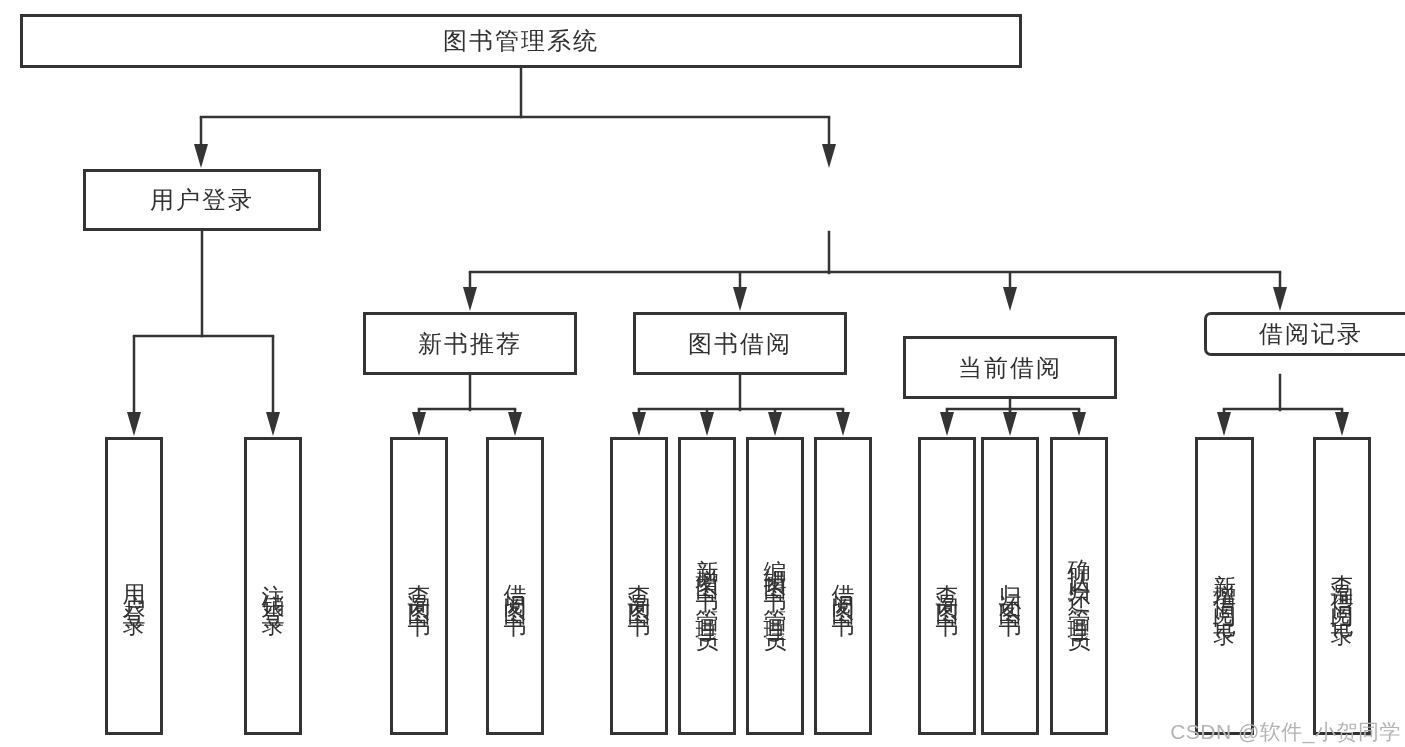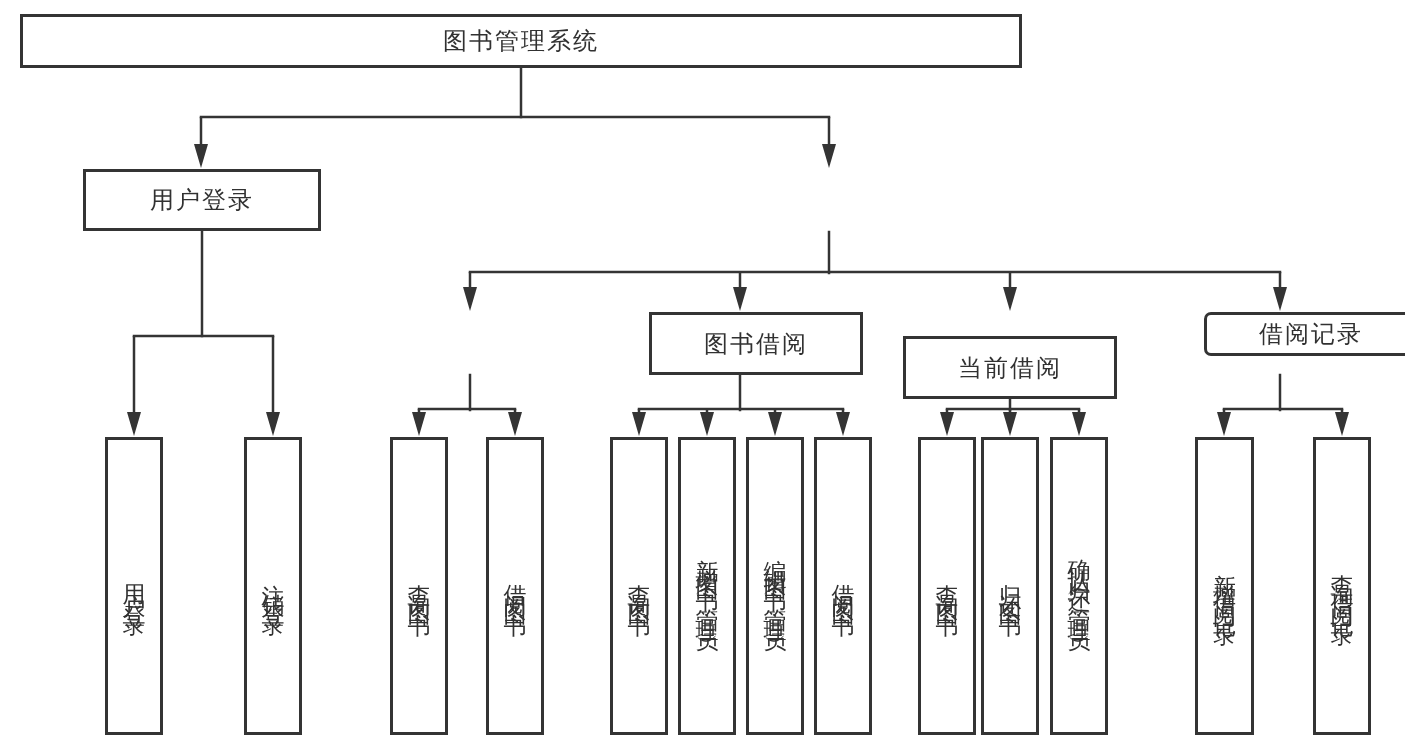--- a/index.html
+++ b/index.html
@@ -124,21 +124,24 @@
   </svg>
 
   <div class="node h" style="left:20px; top:14px; width:1002px; height:54px;">
     <span>图书管理系统</span>
   </div>
 
   <div class="node h" style="left:83px; top:169px; width:238px; height:62px;">
     <span>用户登录</span>
   </div>
 
-  <div class="node h" style="left:633px; top:312px; width:214px; height:63px;margin-left:16px;">
+  <div class="node h" style="left:363px; top:312px; width:214px; height:63px;">
+    <span>新书推荐</span>
+  </div>
+  <div class="node h" style="left:633px; top:312px; width:214px; height:63px;">
     <span>图书借阅</span>
   </div>
   <div class="node h" style="left:903px; top:312px; width:214px; height:63px;margin-top:24px;">
     <span>当前借阅</span>
   </div>
   <div class="node h" style="left:1204px; top:312px; width:214px; height:44px;border-radius:7px;">
     <span>借阅记录</span>
   </div>
 
   <div class="node v" style="left:105px; top:437px; width:58px; height:298px;">
@@ -178,13 +181,14 @@
     <span>确认归还（管理员）</span>
   </div>
 
   <div class="node v" style="left:1195px; top:437px; width:59px; height:298px;">
     <span>新增借阅记录</span>
   </div>
   <div class="node v" style="left:1313px; top:437px; width:58px; height:298px;">
     <span>查询借阅记录</span>
   </div>
 
+  <div id="watermark">CSDN @软件_小贺同学</div>
 </div>
 
 </body></html>

